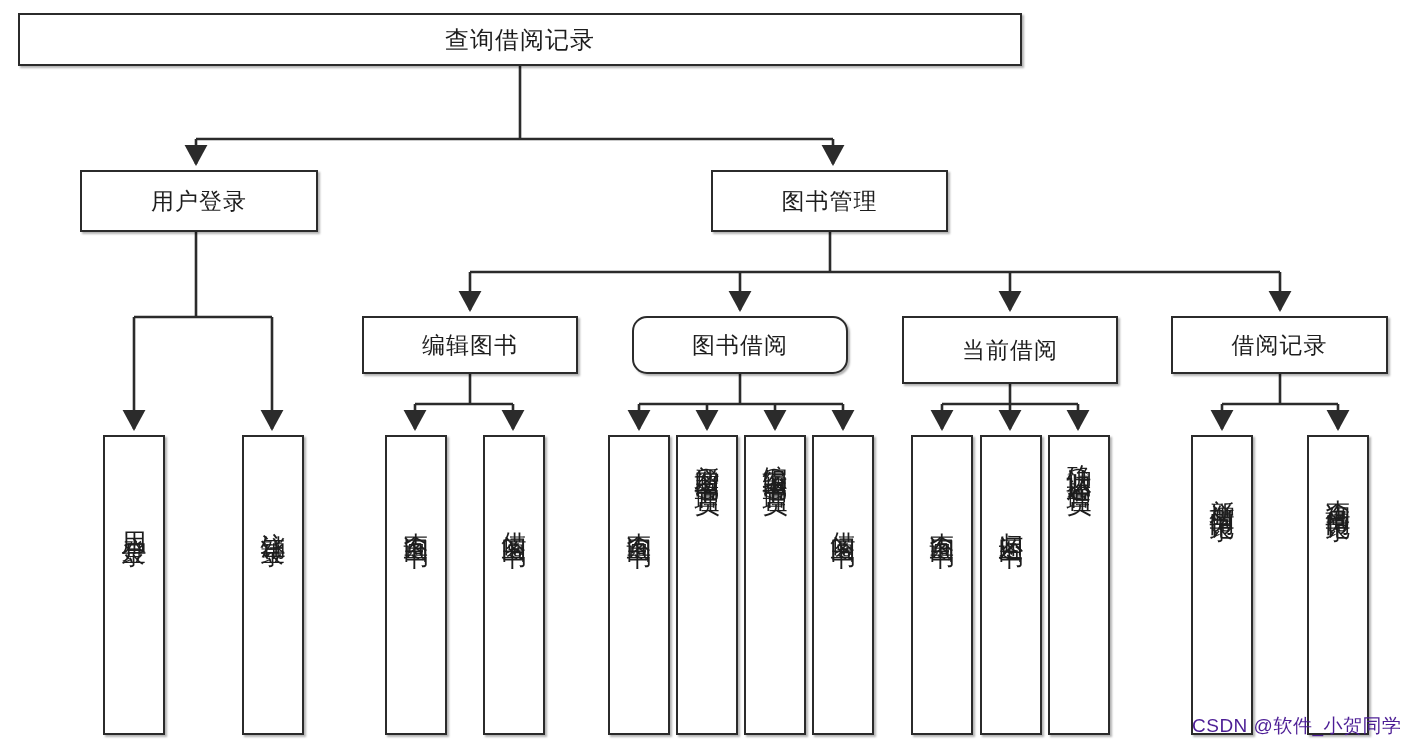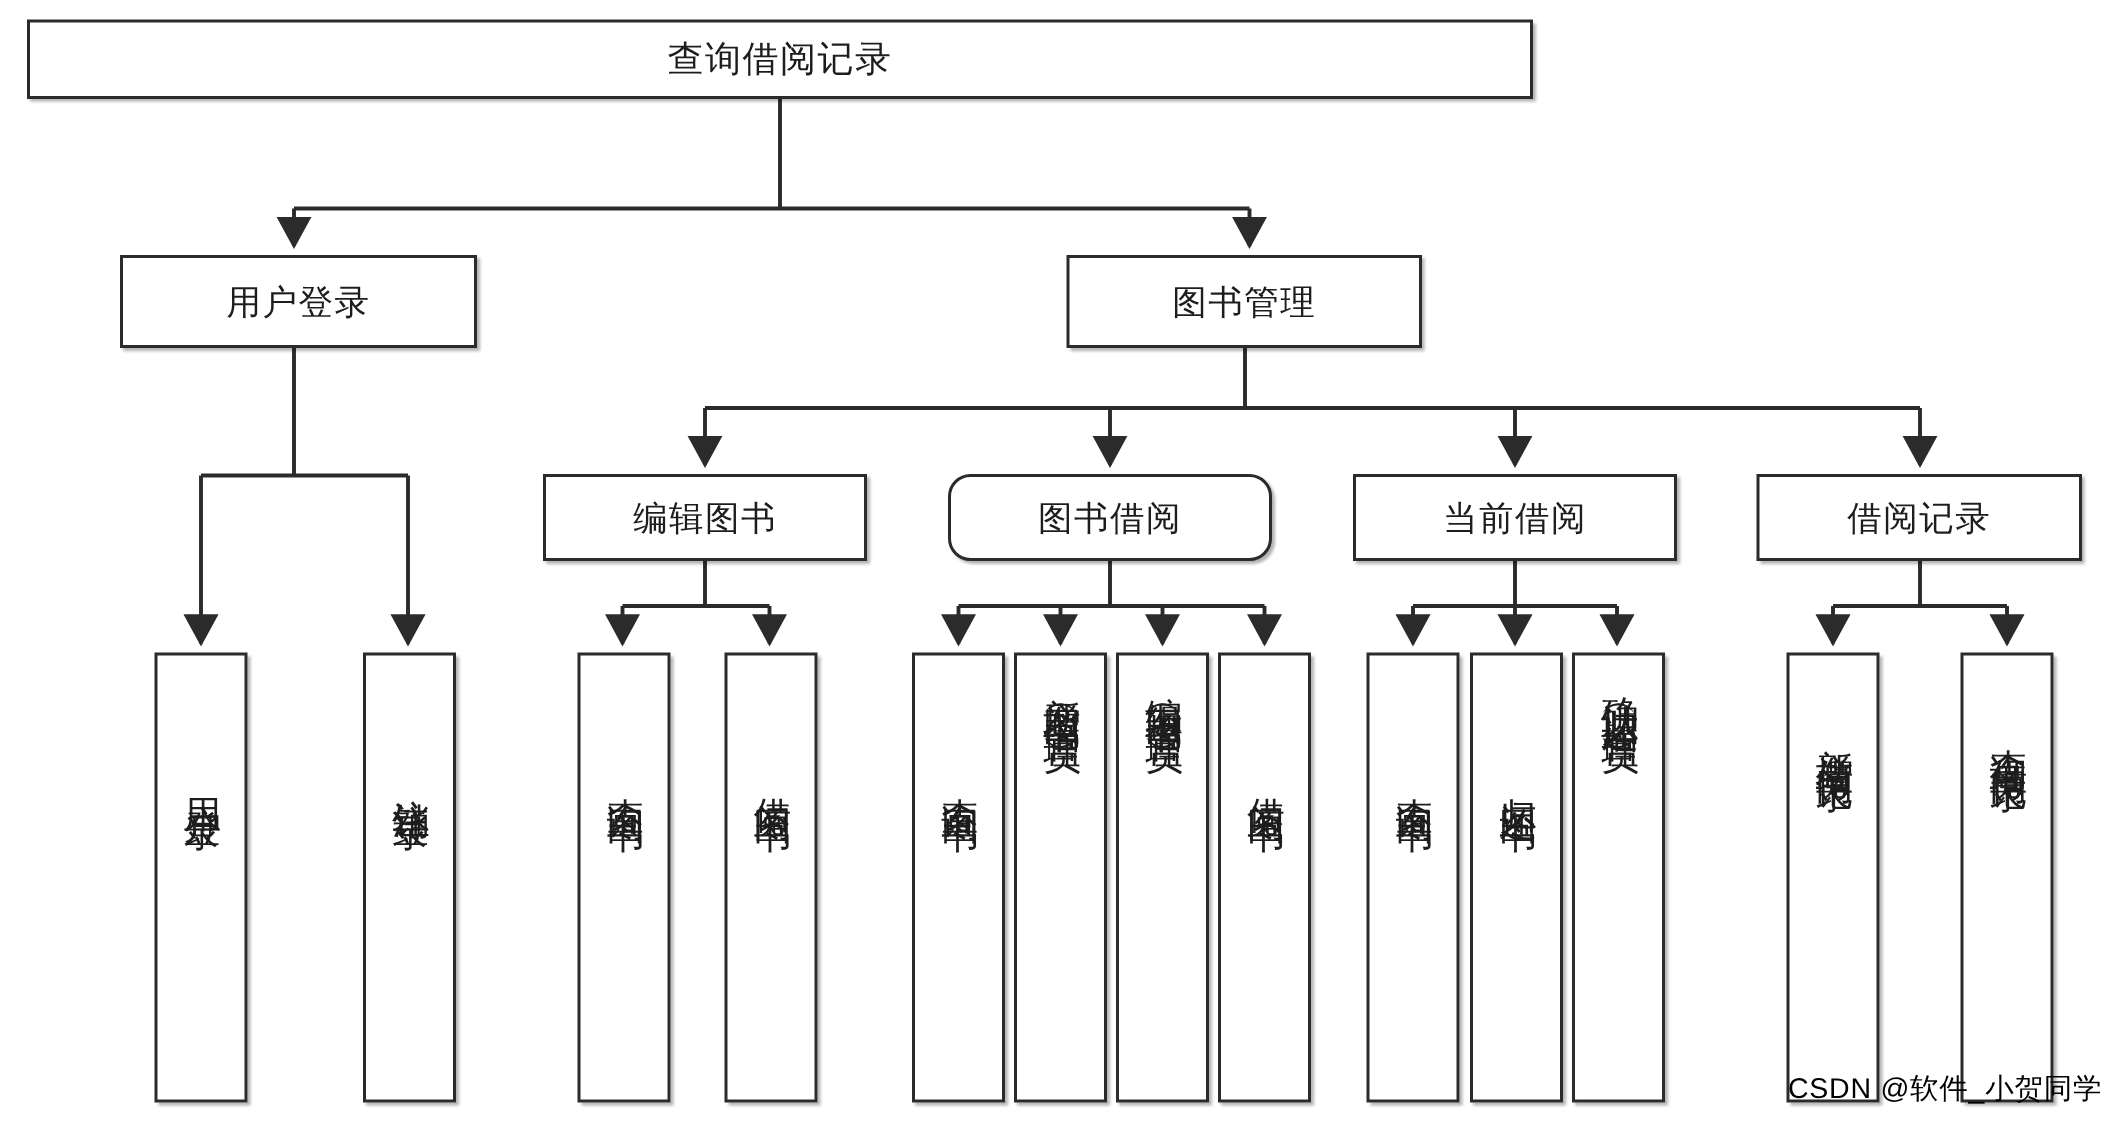--- a/index.html
+++ b/index.html
@@ -59,21 +59,21 @@
     writing-mode: vertical-rl;
     text-orientation: upright;
     font-size: 25px;
     line-height: 1.0;
     letter-spacing: 4px;
     white-space: nowrap;
   }
   .watermark {
     position: absolute;
     font-size: 19px;
-    color: #000000;
+    color: #4c1d95;
     white-space: nowrap;
     letter-spacing: 0.5px;
     pointer-events: none;
   }
 </style>
 </head>
 <body>
 
 <div id="diagram-root">
 
@@ -138,21 +138,21 @@
   <div class="node horiz" style="left:711px; top:170px; width:237px; height:62px;">
     <span class="node-label">图书管理</span>
   </div>
 
   <div class="node horiz" style="left:362px; top:316px; width:216px; height:58px;">
     <span class="node-label">编辑图书</span>
   </div>
   <div class="node horiz" style="left:632px; top:316px; width:216px; height:58px;border-radius:15px;">
     <span class="node-label">图书借阅</span>
   </div>
-  <div class="node horiz" style="left:902px; top:316px; width:216px; height:58px;align-items:center;">
+  <div class="node horiz" style="left:902px; top:316px; width:216px; height:68px;align-items:center;">
     <span class="node-label">当前借阅</span>
   </div>
   <div class="node horiz" style="left:1171px; top:316px; width:217px; height:58px;">
     <span class="node-label">借阅记录</span>
   </div>
 
   <div class="node vert" style="left:103px; top:435px; width:62px; height:300px; padding-top:75px;">
     <span class="node-label">用户登录</span>
   </div>
   <div class="node vert" style="left:242px; top:435px; width:62px; height:300px; padding-top:75px;">

